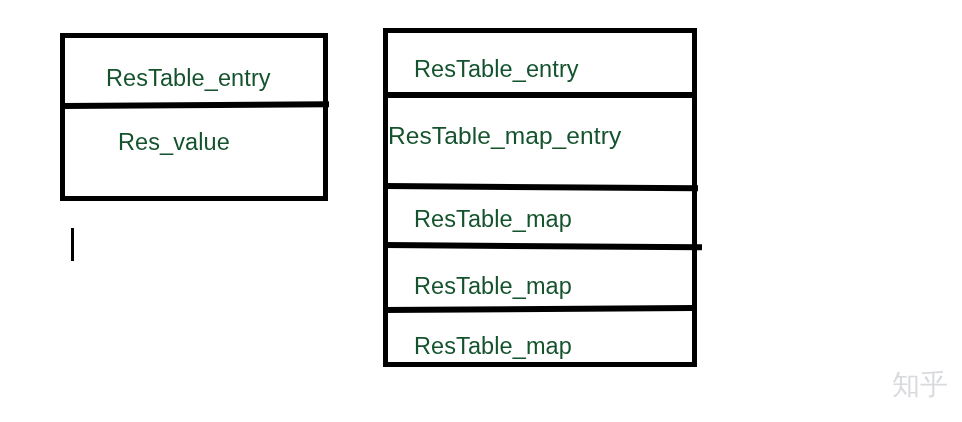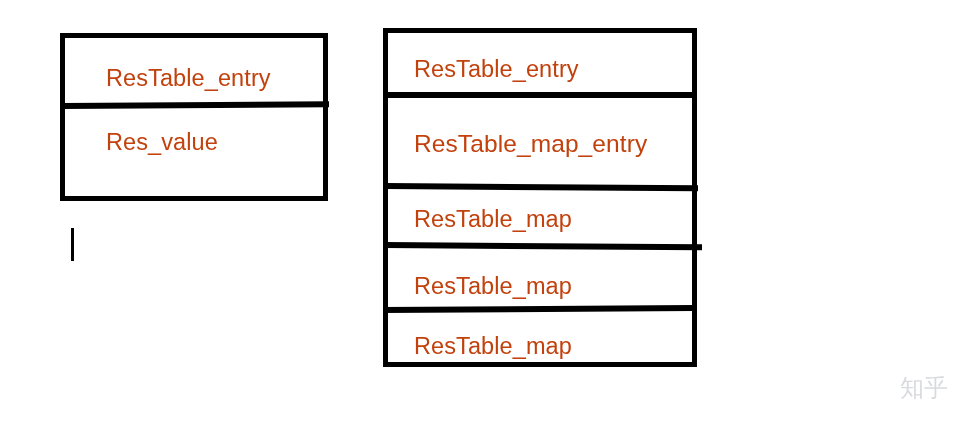--- a/index.html
+++ b/index.html
@@ -29,21 +29,21 @@
   .row {
     position: absolute;
     left: 0;
     right: 0;
     box-sizing: border-box;
     display: flex;
     align-items: center;
   }
   .row-label {
     white-space: nowrap;
-    color: #c2410c;
+    color: #14532d;
     letter-spacing: 0.1px;
   }
 
   
   .divider {
     position: absolute;
     height: 6px;
     background: #000000;
   }
   .divider.slant-down {
@@ -56,37 +56,37 @@
   }
 
   
   #left-box {
     left: 60px;
     top: 33px;
     width: 268px;
     height: 168px;
   }
   #left-row-0 { top: 12px;  height: 56px; padding-left: 41px; }
-  #left-row-1 { top: 76px;  height: 56px; padding-left: 41px; }
+  #left-row-1 { top: 76px;  height: 56px; padding-left: 53px; }
   #left-divider-0 {
     left: -2px;
     top: 65px;
     width: 266px;
   }
   .left-label { font-size: 23.5px; }
 
   
   #right-box {
     left: 383px;
     top: 28px;
     width: 314px;
     height: 339px;
   }
   #right-row-0 { top: 11px;  height: 50px; padding-left: 26px; }
-  #right-row-1 { top: 86px;  height: 50px; padding-left: 26px; }
+  #right-row-1 { top: 78px;  height: 50px; }
   #right-row-2 { top: 161px; height: 50px; padding-left: 26px; }
   #right-row-3 { top: 228px; height: 50px; padding-left: 26px; }
   #right-row-4 { top: 288px; height: 50px; padding-left: 26px; }
 
   #right-divider-0 { left: -5px; top: 59px;  width: 314px; height: 6px; }
   #right-divider-1 { left: -2px; top: 150px; width: 312px; }
   #right-divider-2 { left: -4px; top: 209px; width: 318px; }
   #right-divider-3 { left: -5px; top: 274px; width: 310px; }
 
   .right-label { font-size: 23.5px; }
@@ -104,21 +104,21 @@
 
   
   #watermark {
     position: absolute;
     right: 14px;
     bottom: 18px;
     display: flex;
     align-items: flex-start;
     gap: 25px;
     color: #d8dade;
-    font-size: 24px;
+    font-size: 28px;
     font-family: "DejaVu Sans", sans-serif;
     user-select: none;
     white-space: nowrap;
   }
 </style>
 </head>
 <body>
 
 <div id="canvas">
 

